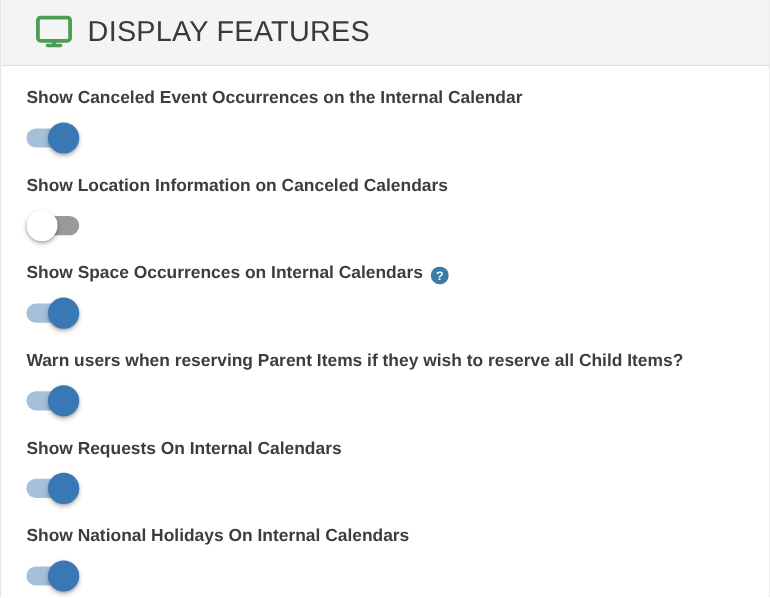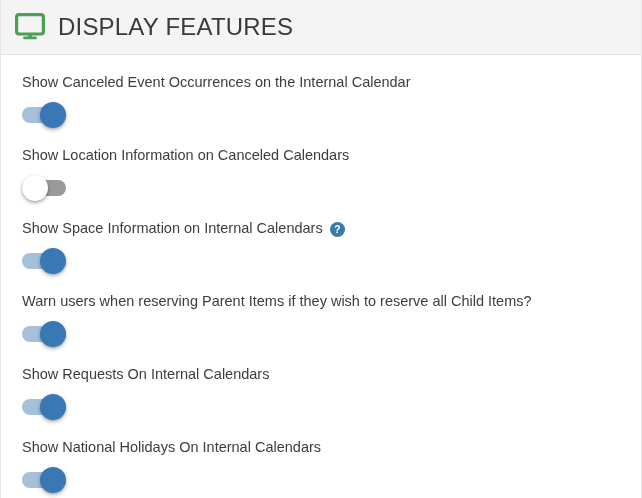--- a/index.html
+++ b/index.html
@@ -25,21 +25,21 @@
     border-right: 1px solid #e8e8e8;
   }
 
   
   .panel-header {
     height: 55px;
     background: #f4f4f4;
     border-bottom: 1px solid #e2e2e2;
     display: flex;
     align-items: center;
-    padding-left: 14px;
+    padding-left: 29px;
     gap: 13px;
   }
 
   .monitor-icon {
     width: 30px;
     height: 28px;
     display: block;
     flex: 0 0 auto;
   }
 
@@ -68,20 +68,21 @@
     gap: 7px;
     height: 22px;
     padding-top: 4px;
   }
 
   .setting-label {
     font-size: 14.5px;
     color: #3d3d3d;
     line-height: 22px;
     white-space: nowrap;
+    font-weight: bold;
   }
 
   .help-icon {
     width: 15px;
     height: 15px;
     display: block;
     flex: 0 0 auto;
     position: relative;
     top: 1px;
   }
@@ -165,21 +166,21 @@
         <span class="setting-label">Show Location Information on Canceled Calendars</span>
       </div>
       <div class="toggle is-off" role="switch" aria-checked="false">
         <span class="toggle-track"></span>
         <span class="toggle-knob"></span>
       </div>
     </div>
 
     <div class="setting-row">
       <div class="setting-label-line">
-        <span class="setting-label">Show Space Information on Internal Calendars</span>
+        <span class="setting-label">Show Space Occurrences on Internal Calendars</span>
         <span class="help-icon-wrap">
           <svg class="help-icon" viewBox="0 0 16 16" xmlns="http://www.w3.org/2000/svg">
             <circle cx="8" cy="8" r="8" fill="#3a7ca5"></circle>
             <text x="8" y="11.9" text-anchor="middle" font-family="Liberation Sans, sans-serif" font-size="11" font-weight="bold" fill="#ffffff">?</text>
           </svg>
         </span>
       </div>
       <div class="toggle is-on" role="switch" aria-checked="true">
         <span class="toggle-track"></span>
         <span class="toggle-knob"></span>

